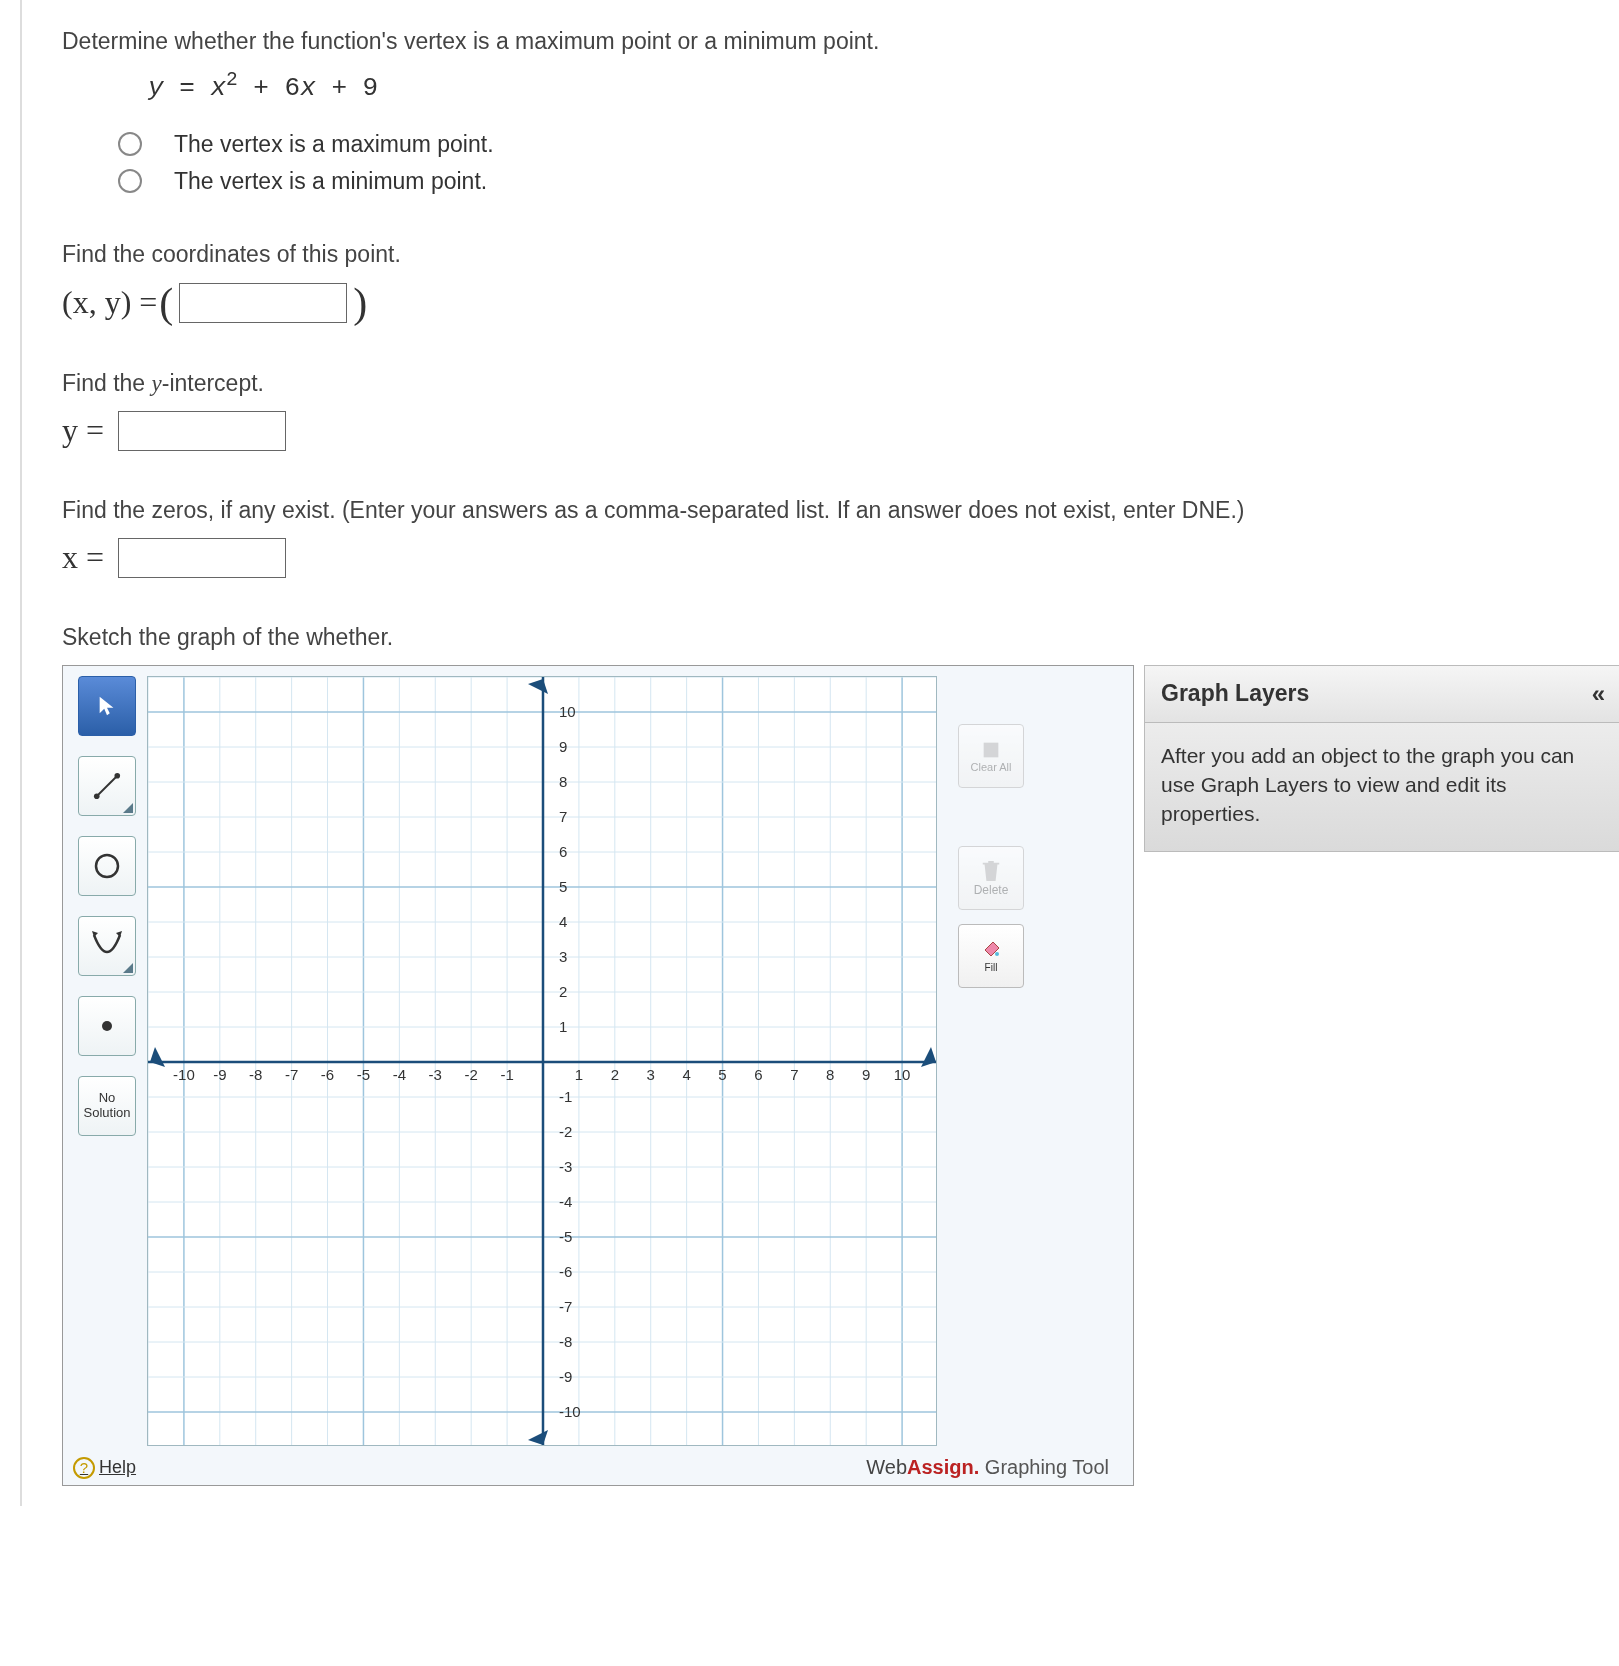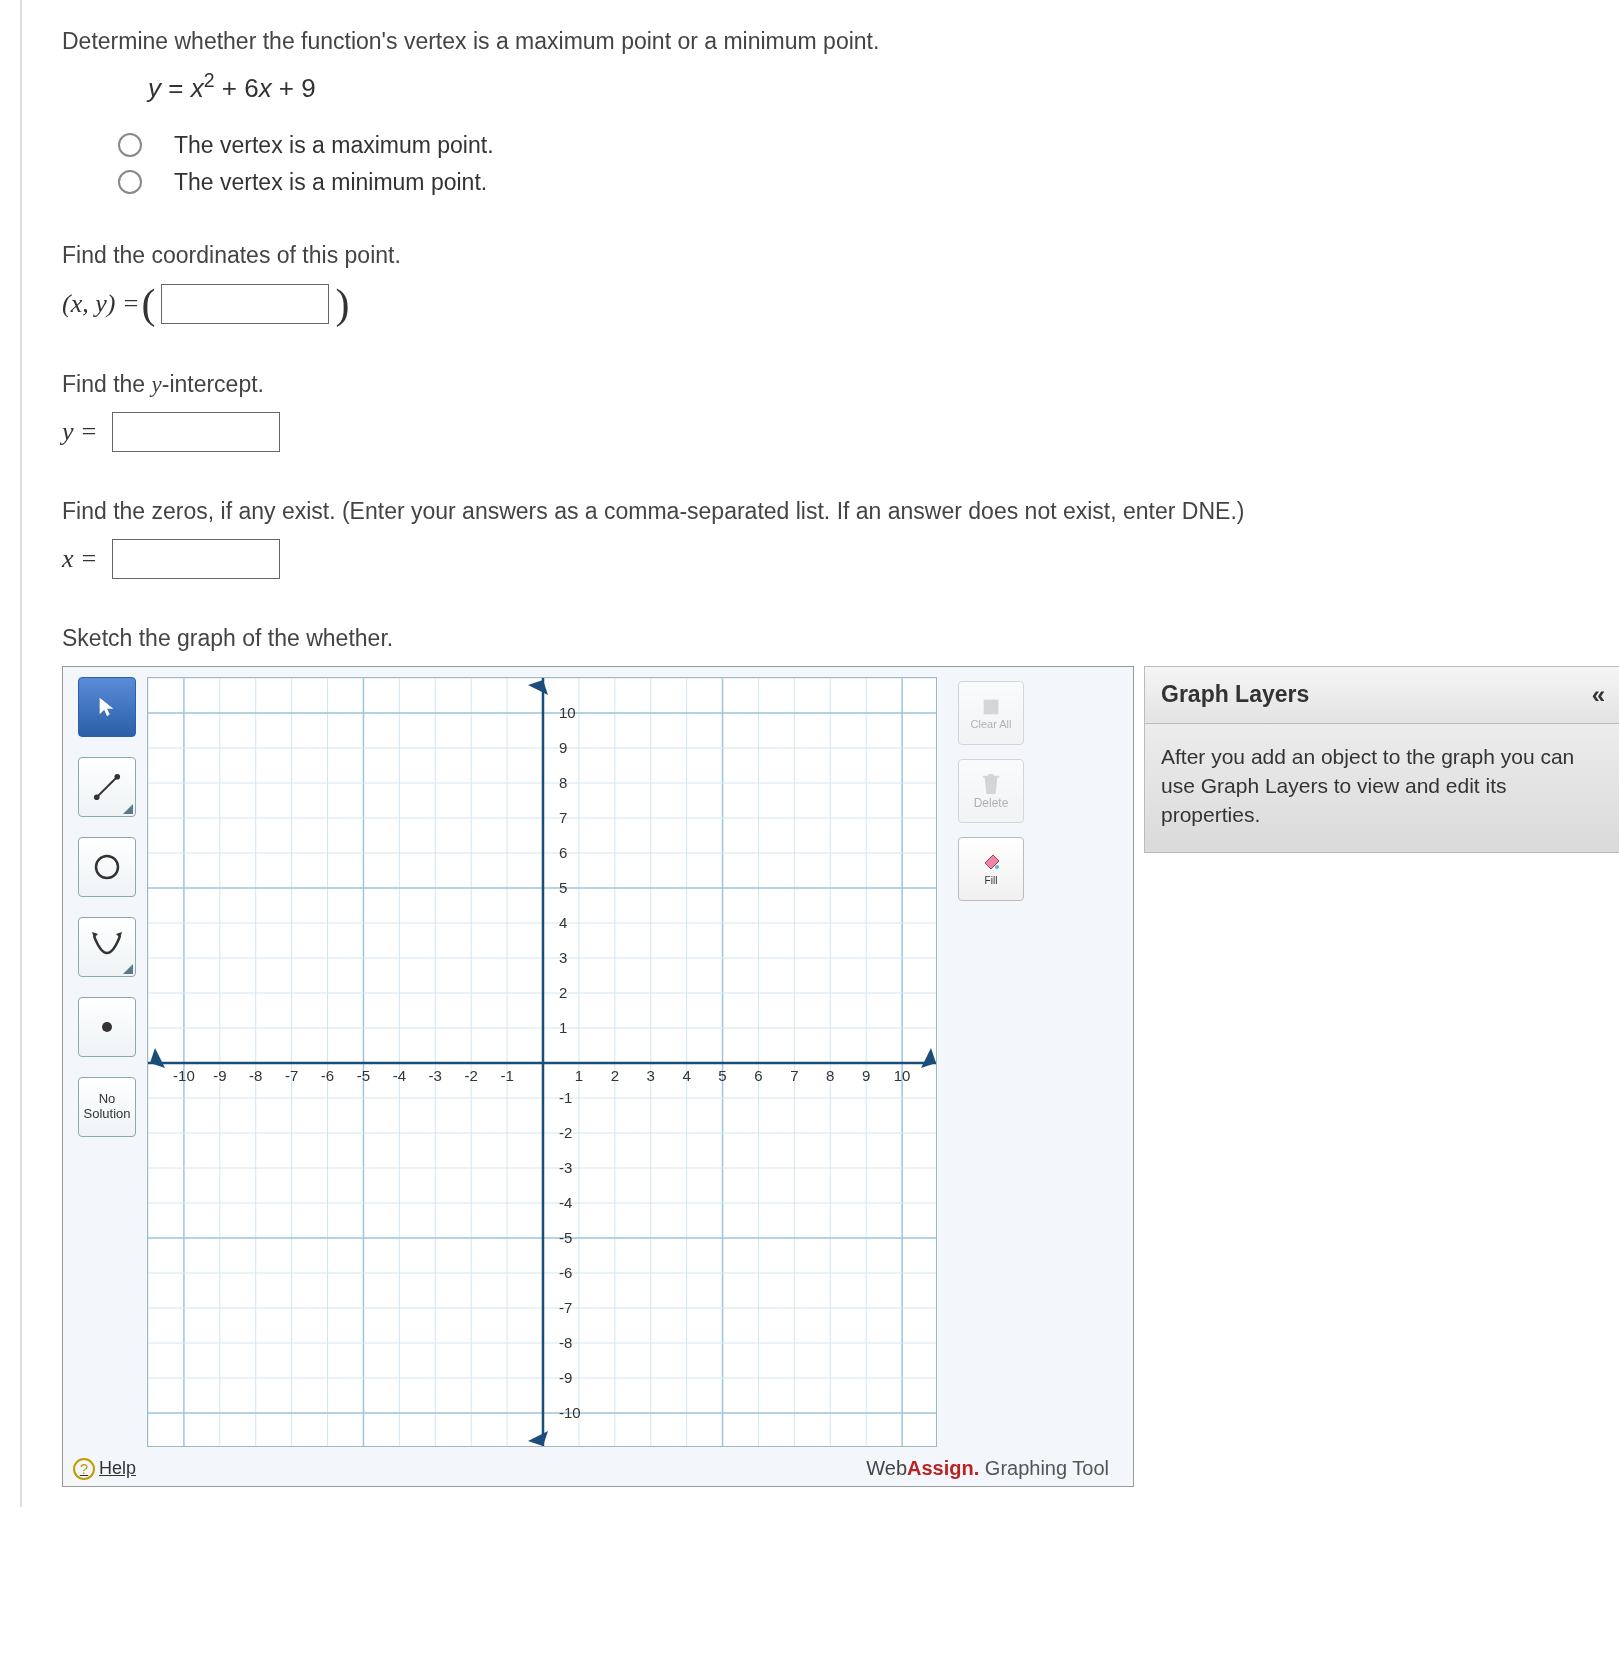--- a/index.html
+++ b/index.html
@@ -8,38 +8,38 @@
     font-size: 22px;
     color: #333;
     background: #fff;
     padding: 0 0 0 20px;
   }
   .content { padding: 22px 40px 20px 40px; border-left: 2px solid #ddd; }
   .question-text { margin: 6px 0 14px 0; font-size: 23px; color: #444; }
   .equation {
     margin: 0 0 28px 86px;
     font-style: italic;
-    font-family: Liberation Sans, sans-serif;
+    font-family: Liberation Mono, monospace;
     font-size: 26px;
   }
   .equation .plain { font-style: normal; }
   sup { font-size: 0.75em; }
   .radio-group { margin: 0 0 46px 56px; }
   .radio-row { display: flex; align-items: center; margin-bottom: 10px; font-size: 23px; color: #333; gap: 18px; }
   .radio-row input[type=radio] {
     appearance: none;
     width: 24px; height: 24px;
     border: 2px solid #888;
     border-radius: 50%;
     margin-right: 14px;
     cursor: pointer;
   }
   .section { margin-bottom: 46px; }
   .inline-row { display: flex; align-items: center; font-size: 23px; }
-  .italic-var { font-style: italic; font-family: "Times New Roman", serif; font-size: 26px; }
+  .italic-var { font-family: "Times New Roman", serif; font-size: 32px; }
   .paren {
     font-family: "Times New Roman", serif;
     font-size: 42px;
     line-height: 1;
     margin: 0 2px;
   }
   .text-input {
     border: 1px solid #666;
     height: 40px;
     width: 168px;
@@ -120,21 +120,21 @@
     border-radius: 4px;
     background: linear-gradient(#fff,#f0f0f0);
     display: flex;
     flex-direction: column;
     align-items: center;
     justify-content: center;
     font-size: 13px;
     color: #777;
     cursor: pointer;
   }
-  .panel-btn.disabled { opacity: 0.55; cursor: default; }
+  .panel-btn.disabled { opacity: 0.55; cursor: default; margin-top: 44px; }
   .graph-footer {
     margin-top: 10px;
     display: flex;
     justify-content: space-between;
     align-items: flex-end;
   }
   .help-link {
     display: inline-flex;
     align-items: center;
     gap: 4px;

